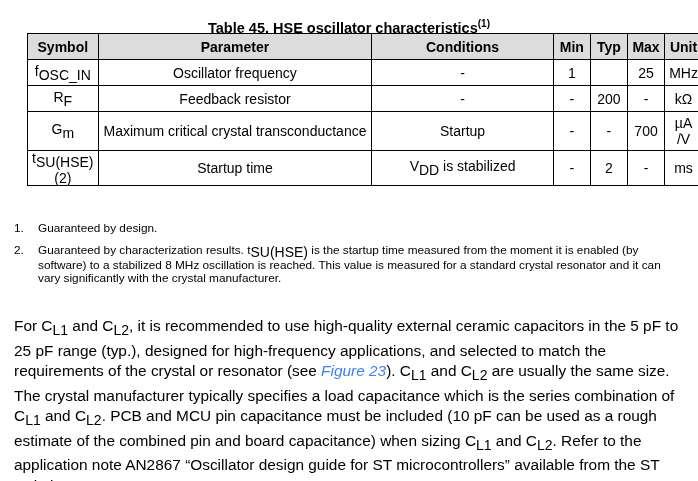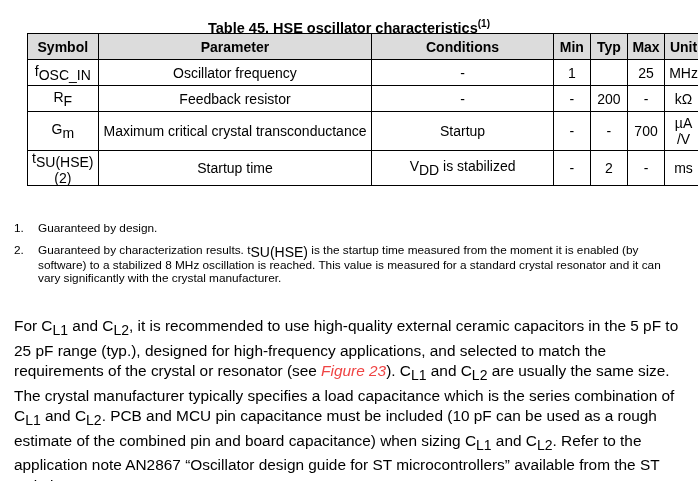--- a/index.html
+++ b/index.html
@@ -13,21 +13,21 @@
   table.spec td.param { text-align:center; }
   table.spec tr.tall td { height:38px; }
   table.spec tr.mid td { height:34px; }
   .col-sym { width:60px; } .col-param { width:264px; } .col-cond { width:172px;margin-left:18px; }
   .col-min { width:28px; } .col-typ { width:28px;margin-left:36px; } .col-max { width:28px; } .col-unit { width:28px; }
   sub { font-size:14px; }
   .notes { position:absolute; top:222px; left:14px; width:670px; font-size:11.8px; line-height:13px; }
   .note { display:flex; margin-bottom:9px; }
   .note .num { width:24px; flex:none; }
   .para { position:absolute; top:316px; left:14px; width:674px; font-size:15.4px; line-height:20.5px; }
-  .link { color:#ef4444; font-style:italic; }
+  .link { color:#3b82f6; font-style:italic; }
 </style>
 </head>
 <body>
 
 <div class="title"><span>Table 45. HSE oscillator characteristics</span><sup>(1)</sup></div>
 
 <table class="spec">
   <thead>
     <tr>
       <th class="col-sym">Symbol</th>

